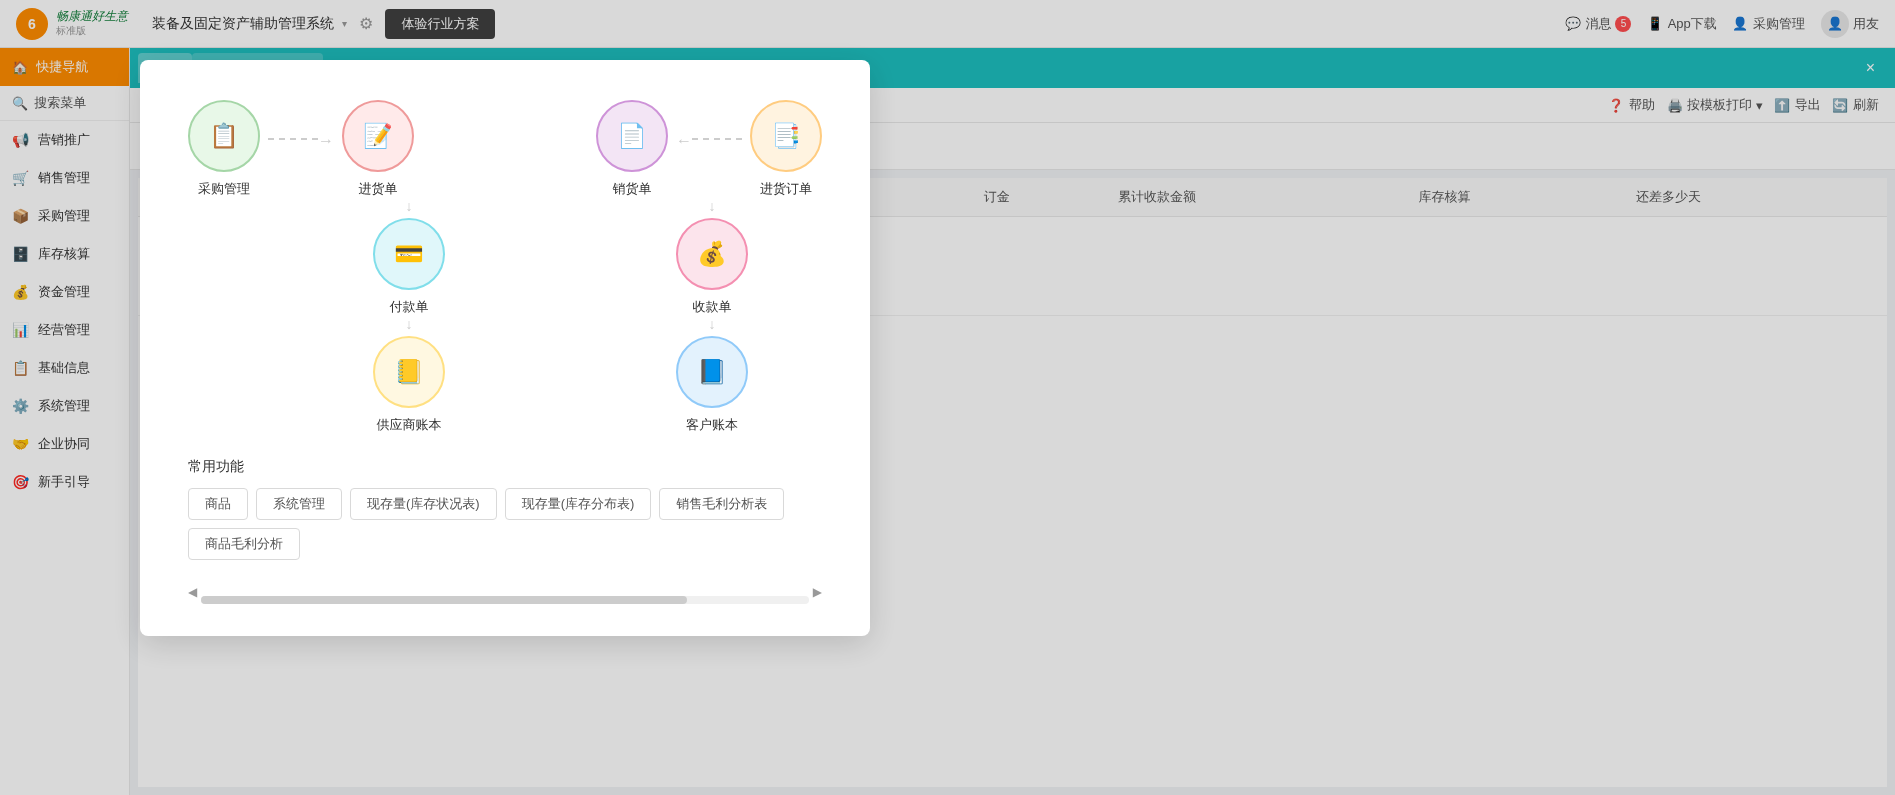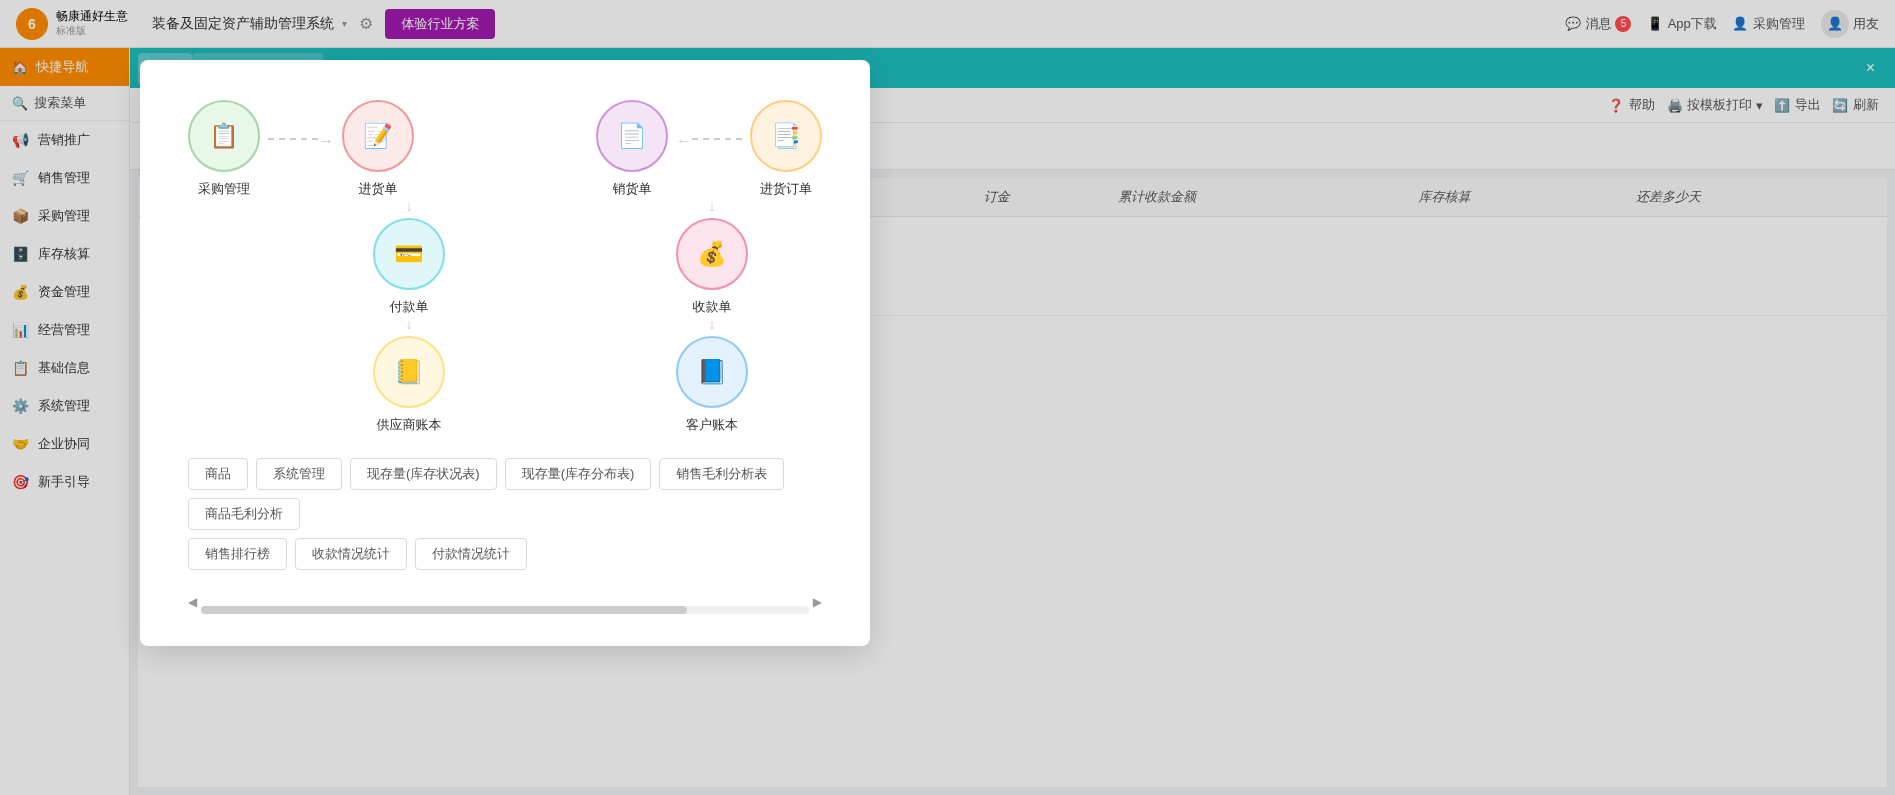--- a/index.html
+++ b/index.html
@@ -9,26 +9,26 @@
     .app-container { display: flex; flex-direction: column; height: 795px; width: 1895px; }
     .top-bar { display: flex; align-items: center; background: #fff; height: 48px; padding: 0 16px; border-bottom: 1px solid #e8e8e8; flex-shrink: 0; }
     .main-area { display: flex; flex: 1; overflow: hidden; }
     .sidebar { width: 130px; background: #fff; border-right: 1px solid #e8e8e8; display: flex; flex-direction: column; flex-shrink: 0; }
     .content-area { flex: 1; display: flex; flex-direction: column; overflow: hidden; }
     .tab-bar { display: flex; align-items: center; background: #1dbfbf; height: 40px; padding: 0 8px; flex-shrink: 0; }
 
     
     .logo-area { display: flex; align-items: center; gap: 8px; min-width: 120px; }
     .logo-icon { width: 32px; height: 32px; background: #ff8c00; border-radius: 50%; display: flex; align-items: center; justify-content: center; color: white; font-size: 14px; font-weight: bold; }
-    .logo-text { font-size: 12px; color: #000000; line-height: 1.2; }
+    .logo-text { font-size: 12px; color: #15803d; line-height: 1.2; font-style: italic; }
     .logo-sub { font-size: 10px; color: #999; }
     .system-title { margin-left: 16px; font-size: 14px; color: #333; display: flex; align-items: center; gap: 8px; }
     .dropdown-arrow { color: #999; font-size: 10px; }
     .settings-icon { color: #999; font-size: 16px; cursor: pointer; margin-left: 4px; }
-    .trial-btn { background: #a21caf; color: white; border: none; padding: 6px 16px; border-radius: 4px; cursor: pointer; font-size: 13px; margin-left: 12px; }
+    .trial-btn { background: #404040; color: white; border: none; padding: 6px 16px; border-radius: 4px; cursor: pointer; font-size: 13px; margin-left: 12px; }
     .top-right { margin-left: auto; display: flex; align-items: center; gap: 16px; }
     .top-right-item { display: flex; align-items: center; gap: 4px; color: #555; font-size: 13px; cursor: pointer; }
     .badge { background: #ff4d4f; color: white; border-radius: 50%; width: 16px; height: 16px; font-size: 10px; display: flex; align-items: center; justify-content: center; }
     .user-avatar { width: 28px; height: 28px; background: #e8e8e8; border-radius: 50%; display: flex; align-items: center; justify-content: center; color: #999; }
     .search-menu { display: flex; align-items: center; gap: 6px; padding: 8px 12px; color: #555; cursor: pointer; font-size: 13px; border-bottom: 1px solid #f0f0f0; }
     .sidebar-menu-item { display: flex; align-items: center; gap: 8px; padding: 10px 12px; cursor: pointer; color: #333; font-size: 13px; }
     .sidebar-icon { width: 18px; height: 18px; display: flex; align-items: center; justify-content: center; font-size: 14px; }
     .sidebar-quick { background: #ff8c00; color: white; padding: 10px 12px; display: flex; align-items: center; gap: 8px; cursor: pointer; font-size: 13px; }
 
     
@@ -44,21 +44,21 @@
     .set-btn { background: #fff; color: #555; border: 1px solid #d9d9d9; padding: 5px 12px; border-radius: 4px; cursor: pointer; font-size: 13px; }
 
     
     .filter-bar { background: white; padding: 8px 16px; border-bottom: 1px solid #e8e8e8; display: flex; align-items: center; gap: 8px; flex-shrink: 0; }
     .filter-input { border: 1px solid #d9d9d9; border-radius: 4px; padding: 4px 8px; font-size: 13px; color: #999; width: 140px; }
     .filter-select { border: 1px solid #d9d9d9; border-radius: 4px; padding: 4px 8px; font-size: 13px; color: #999; width: 120px; }
     .more-conditions { color: #1dbfbf; font-size: 13px; cursor: pointer; }
 
     
     .table-container { background: white; margin: 8px; flex: 1; overflow: auto; }
-    table { width: 100%; border-collapse: collapse; font-style: italic; }
+    table { width: 100%; border-collapse: collapse; }
     th { background: #fafafa; padding: 10px 8px; text-align: left; font-weight: normal; color: #555; border-bottom: 1px solid #e8e8e8; font-size: 13px; white-space: nowrap; }
     td { padding: 10px 8px; border-bottom: 1px solid #f0f0f0; font-size: 13px; }
     .no-data { text-align: left; color: #999; padding: 40px; }
 
     
     .overlay-backdrop { position: fixed; top: 0; left: 0; right: 0; bottom: 0; background: rgba(0,0,0,0.15); z-index: 100; }
     .popup { position: fixed; top: 60px; left: 140px; width: 730px; background: white; border-radius: 8px; box-shadow: 0 8px 32px rgba(0,0,0,0.15); z-index: 200; padding: 24px; }
     .flow-node { display: flex; flex-direction: column; align-items: center; gap: 8px; }
     .flow-circle { width: 72px; height: 72px; border-radius: 50%; display: flex; align-items: center; justify-content: center; font-size: 24px; cursor: pointer; }
     .flow-circle.green { background: #e8f8e8; color: #4caf50; border: 2px solid #a5d6a7; }
@@ -341,33 +341,29 @@
           <div class="flow-circle light-blue">
             <span>📘</span>
           </div>
           <span class="flow-label">客户账本</span>
         </div>
         <div style="width:74px;"></div>
       </div>
     </div>
 
     <div class="common-functions" style="padding: 0 24px 12px;">
+      <div class="common-title">常用功能</div>
       <div class="func-buttons">
         <button class="func-btn">商品</button>
         <button class="func-btn">系统管理</button>
         <button class="func-btn">现存量(库存状况表)</button>
         <button class="func-btn">现存量(库存分布表)</button>
         <button class="func-btn">销售毛利分析表</button>
         <button class="func-btn">商品毛利分析</button>
       </div>
-      <div class="func-buttons" style="margin-top:8px;">
-        <button class="func-btn">销售排行榜</button>
-        <button class="func-btn">收款情况统计</button>
-        <button class="func-btn">付款情况统计</button>
-      </div>
     </div>
 
     <div class="scrollbar-container" style="padding: 0 24px 8px;">
       <span class="scroll-arrow">◀</span>
       <div class="popup-scrollbar" style="flex:1;">
         <div class="popup-scrollbar-thumb"></div>
       </div>
       <span class="scroll-arrow">▶</span>
     </div>
   </div>

